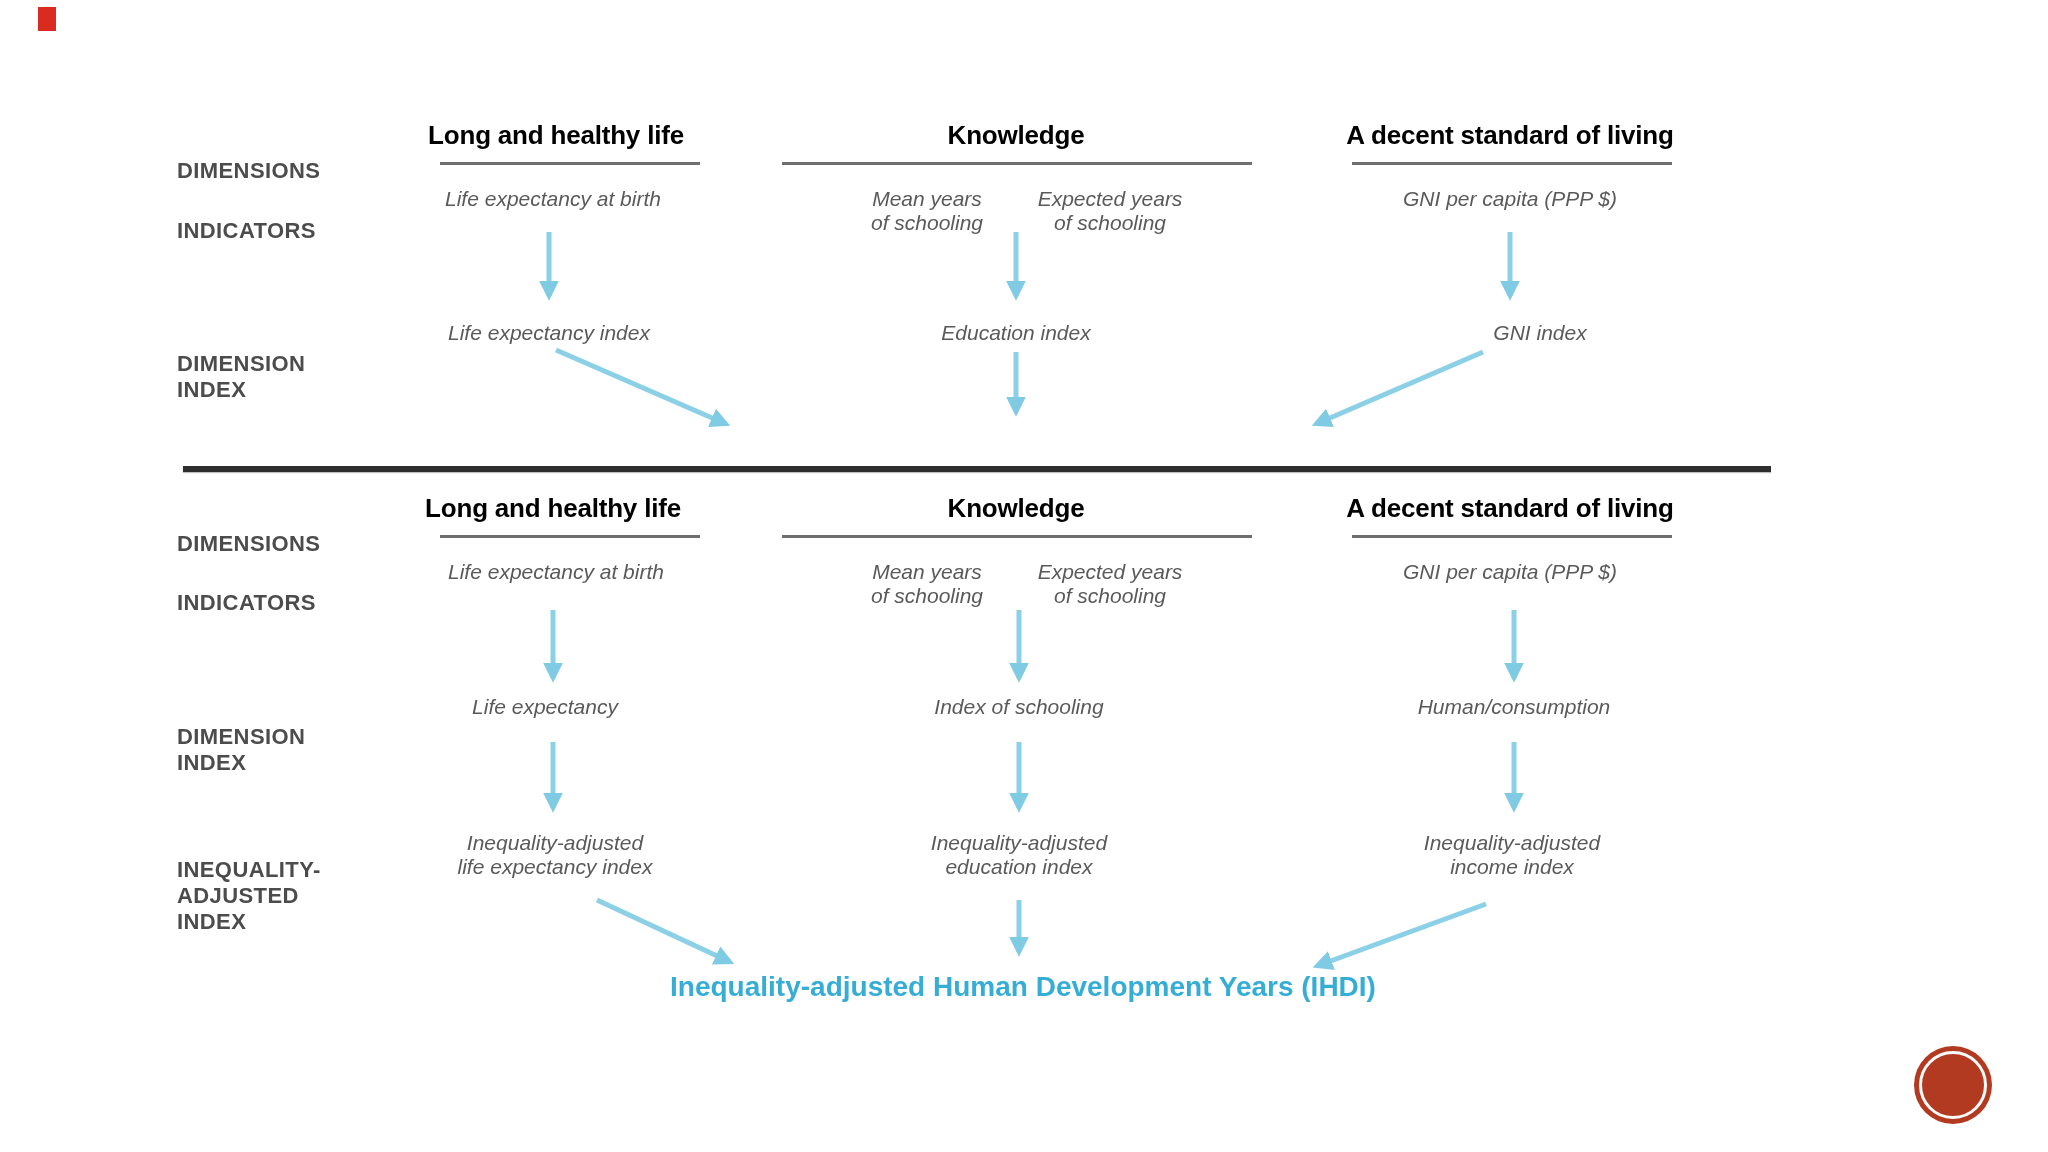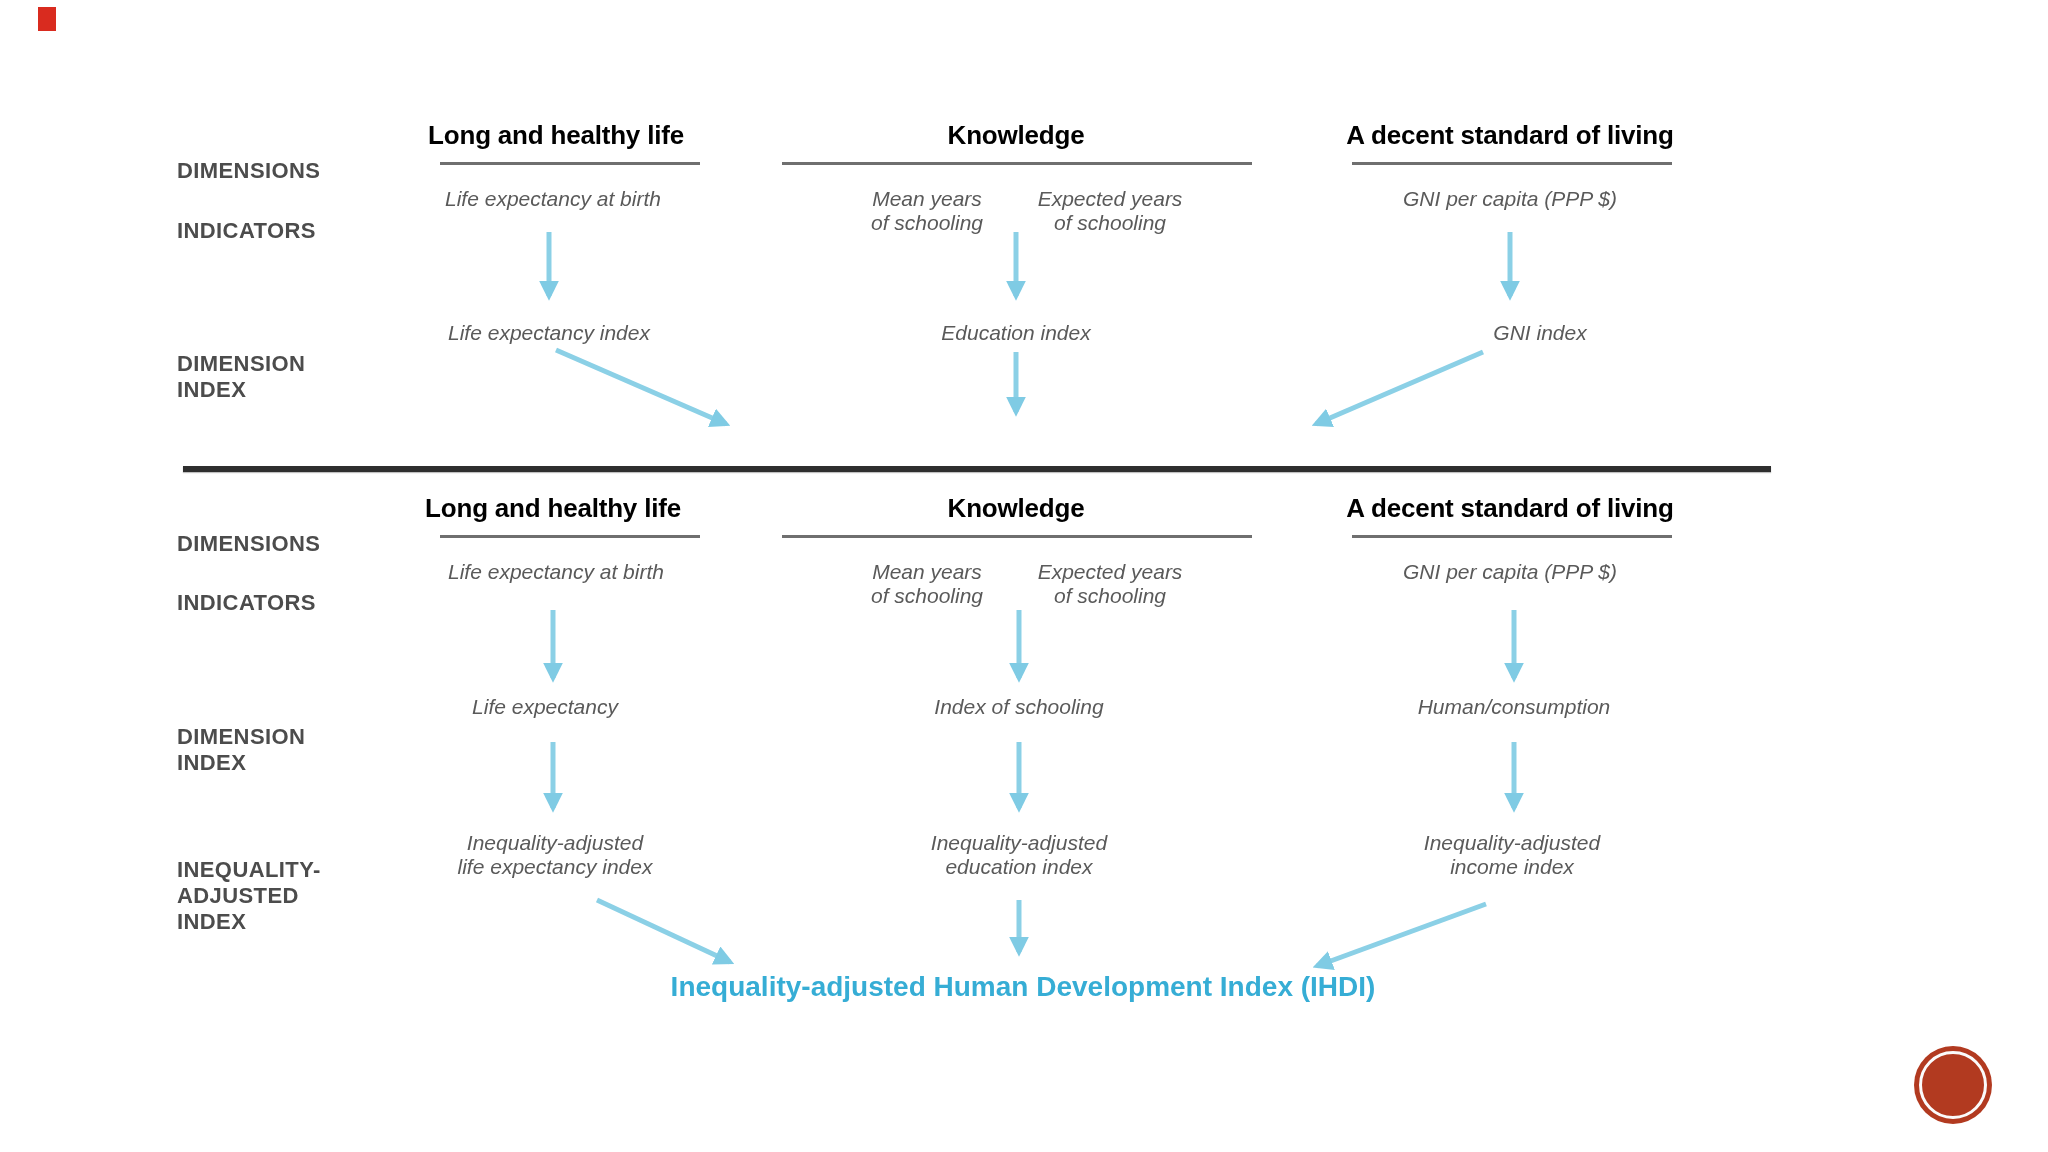--- a/index.html
+++ b/index.html
@@ -172,20 +172,20 @@
   <div class="bodytext" style="left:1019px; top:695px;">Index of schooling</div>
   <div class="bodytext" style="left:1514px; top:695px;">Human/consumption</div>
 
   <div class="bodytext" style="left:555px; top:831px;">Inequality-adjusted
 life expectancy index</div>
   <div class="bodytext" style="left:1019px; top:831px;">Inequality-adjusted
 education index</div>
   <div class="bodytext" style="left:1512px; top:831px;">Inequality-adjusted
 income index</div>
 
-  <div class="result" style="left:1023px; top:971px;">Inequality-adjusted Human Development Index (IHDI)</div>
+  <div class="result" style="left:1023px; top:971px;">Inequality-adjusted Human Development Years (IHDI)</div>
 
   <div class="corner-mark"></div>
   <div class="badge">
     <div class="badge-ring"></div>
   </div>
 
 </div>
 
 </body></html>

